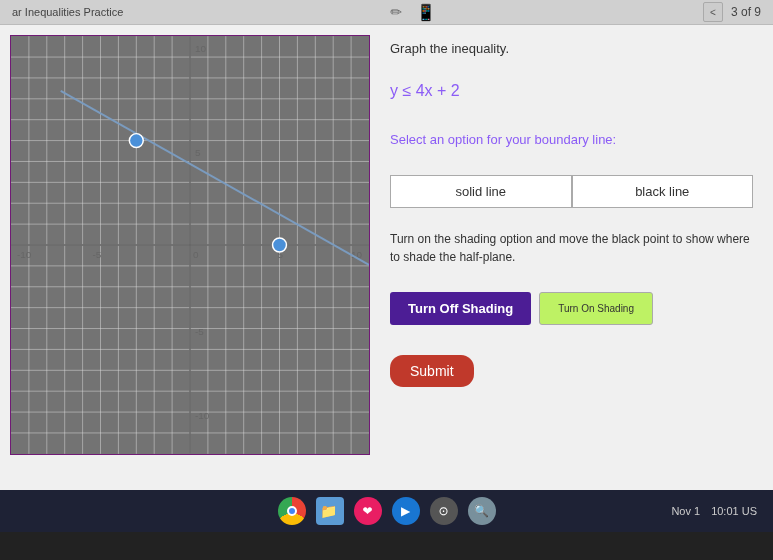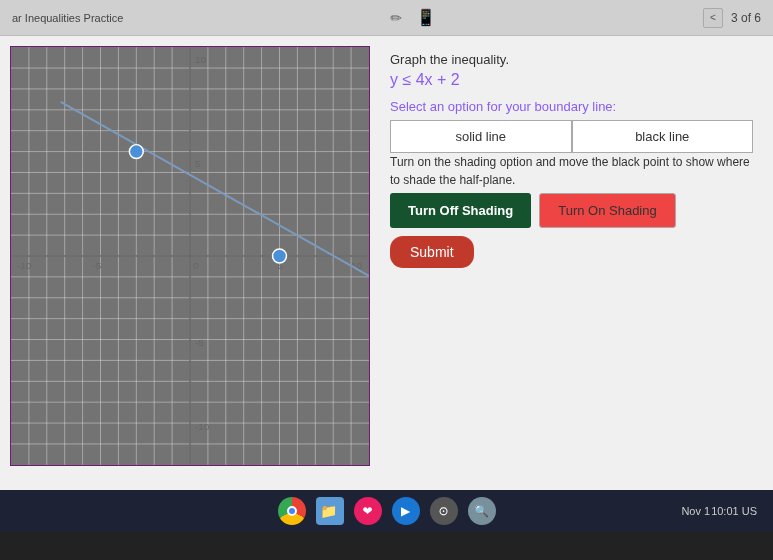--- a/index.html
+++ b/index.html
@@ -15,21 +15,21 @@
     .screen {
       width: 773px;
       height: 490px;
       background: #e8e8e8;
       position: relative;
       display: flex;
       flex-direction: column;
     }
 
     .top-bar {
-      height: 36px;
+      height: 25px;
       background: #d0d0d0;
       display: flex;
       align-items: center;
       justify-content: space-between;
       padding: 0 12px;
       border-bottom: 1px solid #bbb;
     }
 
     .top-bar-left {
       font-size: 11px;
@@ -81,21 +81,21 @@
       position: relative;
       overflow: hidden;
     }
 
     
     .right-panel {
       flex: 1;
       padding: 16px 20px;
       display: flex;
       flex-direction: column;
-      gap: 0;
+      gap: 22px;
     }
 
     .instruction-text {
       font-size: 13px;
       color: #333;
     }
 
     .inequality-display {
       font-size: 16px;
       color: #8b5cf6;
@@ -134,32 +134,32 @@
     .shading-buttons {
       display: flex;
       gap: 8px;
       margin-top: 4px;
     }
 
     .shading-btn-off {
       padding: 9px 18px;
       font-size: 13px;
       cursor: pointer;
-      background: #14532d;
+      background: #4c1d95;
       color: white;
       border: none;
       border-radius: 3px;
       font-weight: bold;
     }
 
     .shading-btn-on {
       padding: 9px 18px;
-      font-size: 13px;
-      cursor: pointer;
-      background: #ef4444;
+      font-size: 10px;
+      cursor: pointer;
+      background: #bef264;
       color: #333;
       border: 1px solid #aaa;
       border-radius: 3px;
     }
 
     .submit-btn {
       padding: 8px 20px;
       font-size: 14px;
       cursor: pointer;
       background: #c0392b;
@@ -221,21 +221,21 @@
 <div class="screen">
 
   <div class="top-bar">
     <span class="top-bar-left">ar Inequalities Practice</span>
     <div class="top-bar-center">
       <span class="pencil-icon">✏</span>
       <span class="phone-icon">📱</span>
     </div>
     <div class="top-bar-right">
       <div class="nav-btn">&lt;</div>
-      <span>3 of 6</span>
+      <span>3 of 9</span>
     </div>
   </div>
 
   <div class="main-content">
 
     <div class="graph-area">
       <svg class="graph-svg" viewBox="0 0 360 420">
 
         <g stroke="#ddd" stroke-width="0.5">
 
@@ -347,21 +347,21 @@
     <div style="width:28px; height:28px; border-radius:4px; background:#5b9bd5; display:flex; align-items:center; justify-content:center; color:white; font-size:14px;">📁</div>
 
     <div style="width:28px; height:28px; border-radius:50%; background:#e91e63; display:flex; align-items:center; justify-content:center; color:white; font-size:12px;">❤</div>
 
     <div style="width:28px; height:28px; border-radius:50%; background:#1976d2; display:flex; align-items:center; justify-content:center; color:white; font-size:12px;">▶</div>
 
     <div style="width:28px; height:28px; border-radius:50%; background:#555; display:flex; align-items:center; justify-content:center; color:white; font-size:12px;">⊙</div>
 
     <div style="width:28px; height:28px; border-radius:50%; background:#78909c; display:flex; align-items:center; justify-content:center; color:white; font-size:12px;">🔍</div>
   </div>
-  <div style="display:flex; gap:1px; font-size:11px; color:#ccc;">
+  <div style="display:flex; gap:11px; font-size:11px; color:#ccc;">
     <span>Nov 1</span>
     <span>10:01 US</span>
   </div>
 </div>
 
 <div class="acer-bar">
   <span class="acer-logo">acer</span>
 </div>
 
 </body></html>

